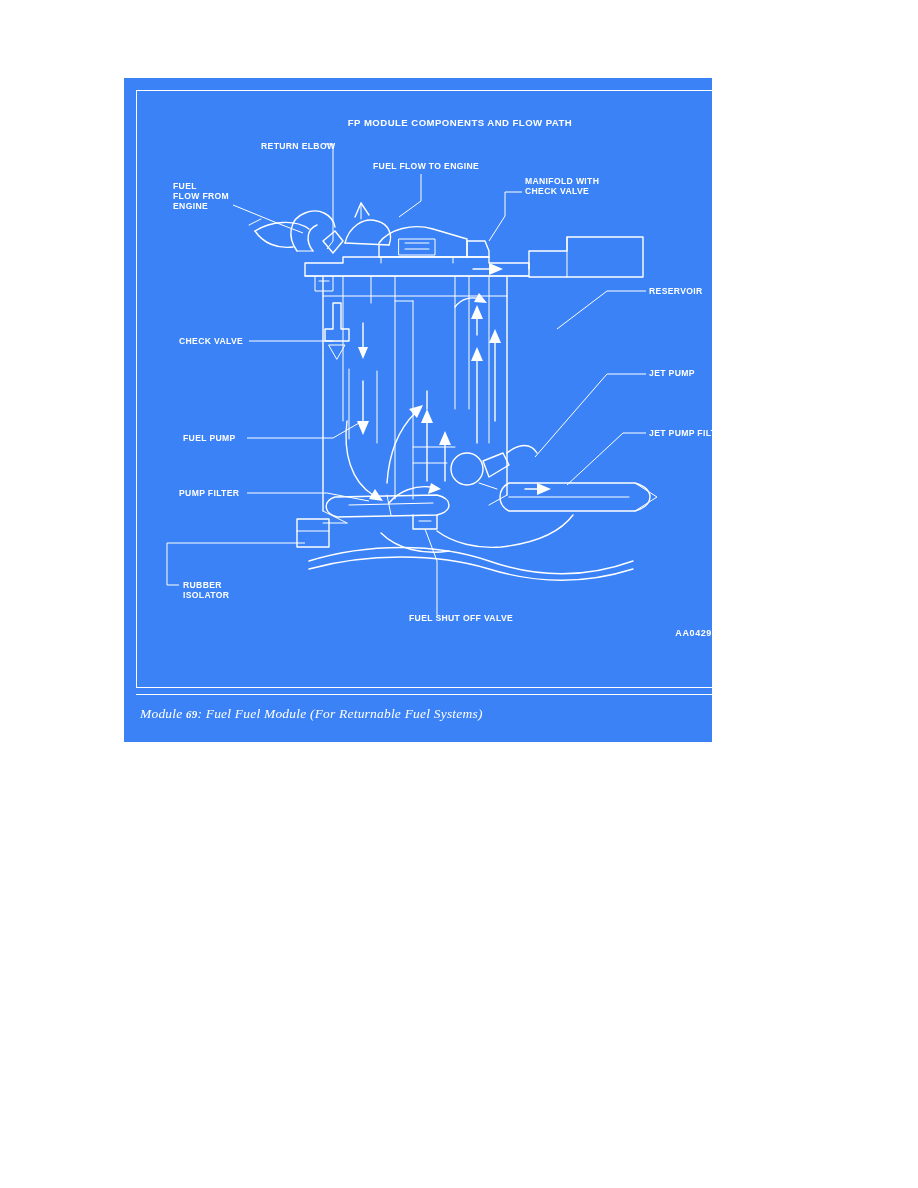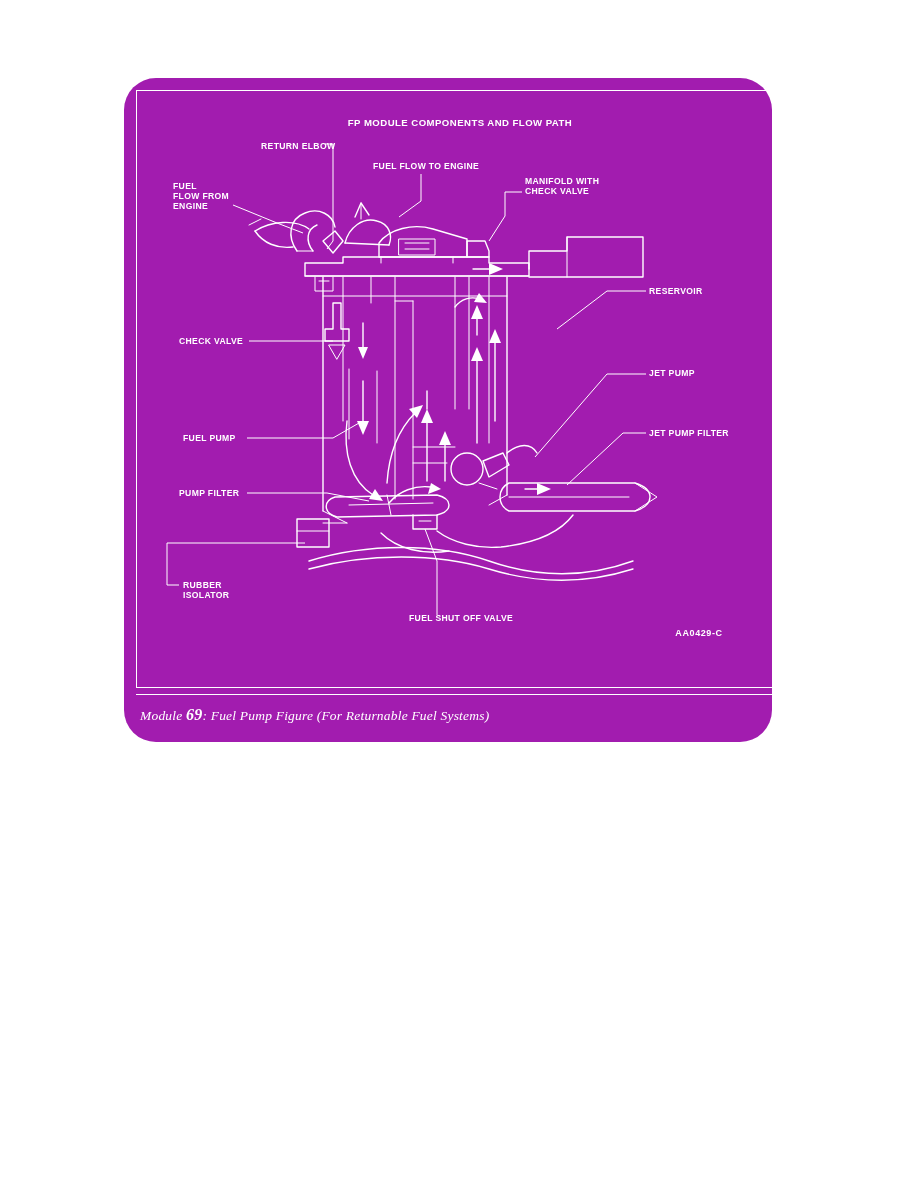--- a/index.html
+++ b/index.html
@@ -13,24 +13,23 @@
     font-family: "Liberation Sans", sans-serif;
     position: relative;
     overflow: hidden;
   }
 
   
   #figure-block {
     position: absolute;
     left: 124px;
     top: 78px;
-    width: 648px;
+    width: 588px;
     height: 664px;
-    background: #a21caf;
-    border-radius: 32px;
+    background: #3b82f6;
   }
 
   
   #illustration-frame {
     position: absolute;
     left: 12px;
     top: 12px;
     width: 646px;
     height: 598px;
     border: 1px solid #ffffff;
@@ -61,21 +60,21 @@
     top: 628px;
     width: 640px;
     color: #ffffff;
     font-family: "Liberation Serif", serif;
     font-style: italic;
     font-size: 13.5px;
     letter-spacing: 0.2px;
     white-space: nowrap;
   }
   #figure-caption .cap-num {
-    font-size: 16px;
+    font-size: 11px;
     font-weight: bold;
   }
 
   
   .lbl {
     fill: #ffffff;
     font-family: "Liberation Sans", sans-serif;
     font-size: 8.6px;
     font-weight: bold;
     letter-spacing: 0.35px;
@@ -314,16 +313,16 @@
         <polygon class="arrowhead" points="414,398 400,392 400,404"></polygon>
       </g>
     </svg>
   </div>
 
   <div id="caption-rule"></div>
 
   <div id="figure-caption">
     <span>Module</span>
     <span class="cap-num">69</span><span>:</span>
-    <span>Fuel Pump Figure (For Returnable Fuel Systems)</span>
+    <span>Fuel Fuel Module (For Returnable Fuel Systems)</span>
   </div>
 
 </div>
 
 </body></html>

